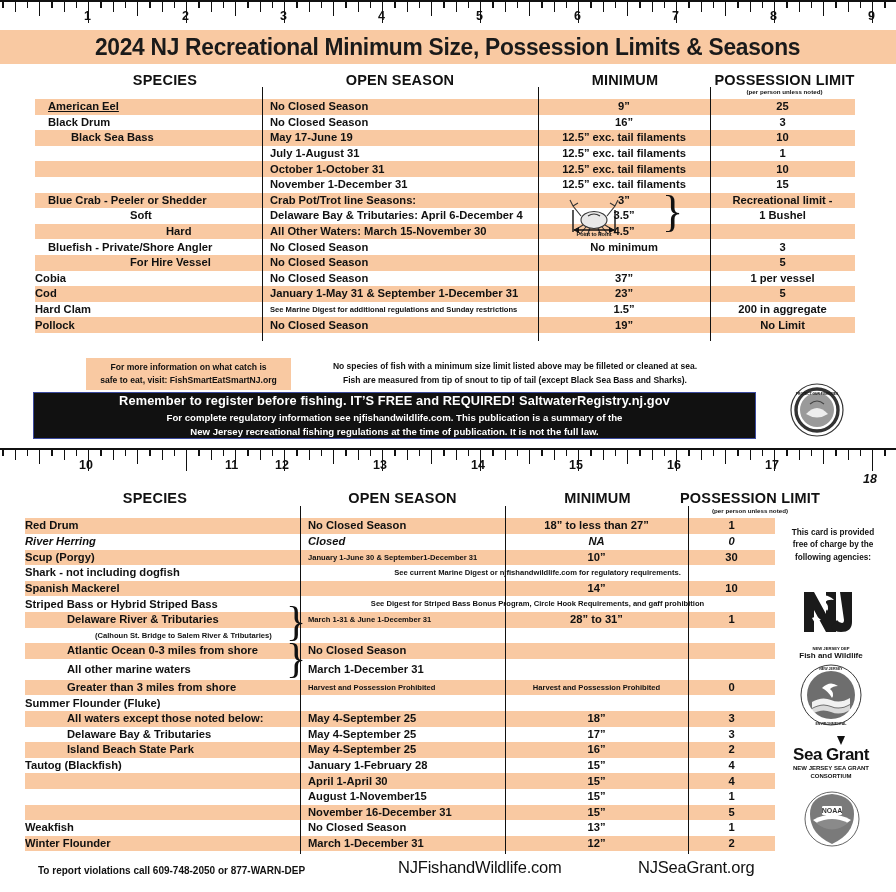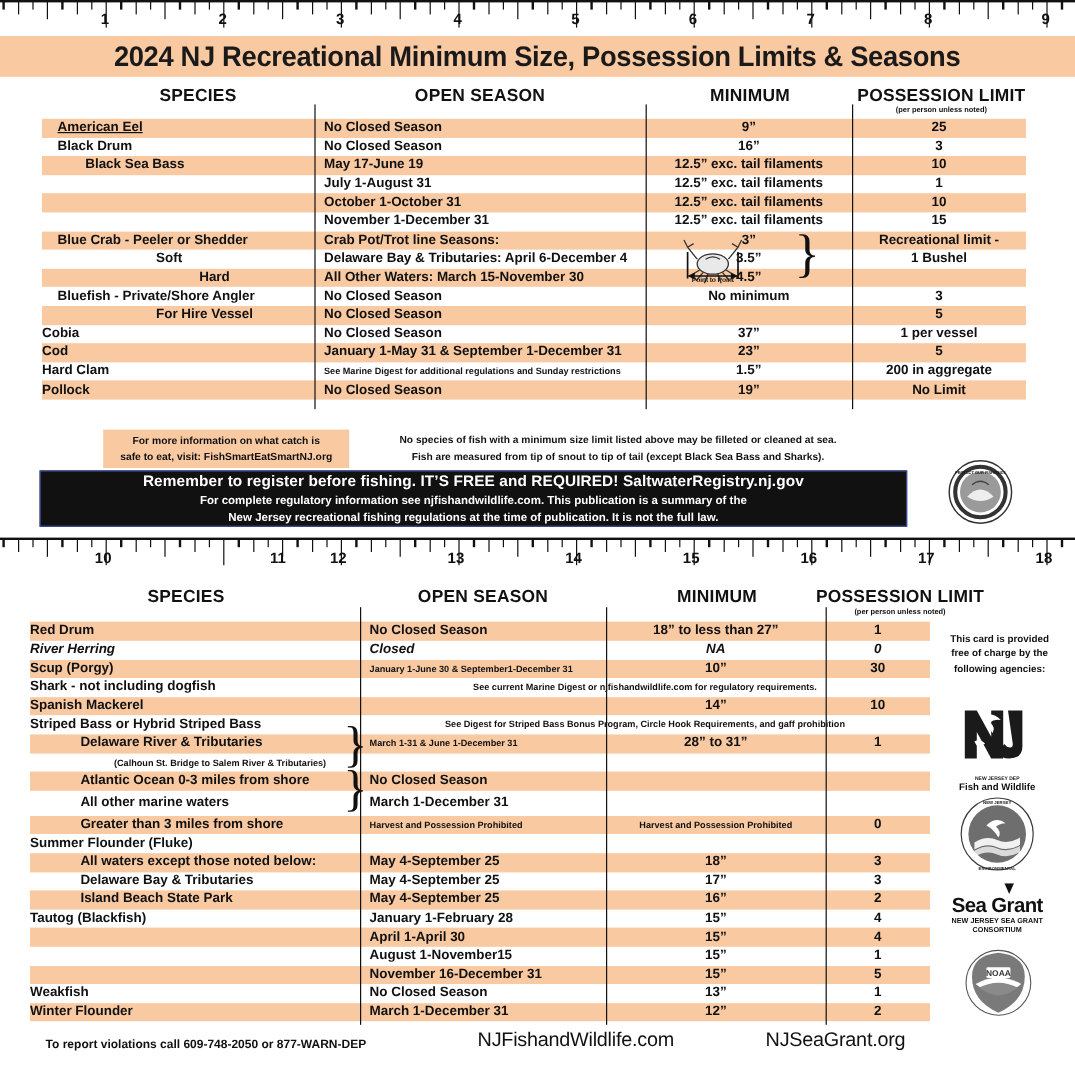--- a/index.html
+++ b/index.html
@@ -412,21 +412,21 @@
       <div class="tick" style="height: 22px; left: 872px; top: 1px;"></div>
       <div class="tick" style="height: 7px; left: 884.25px; top: 1px;"></div>
       <div class="num" style="left: 79px; top: 10px;">10</div>
       <div class="num" style="left: 177px; top: 10px; margin-left: 48px;">11</div>
       <div class="num" style="left: 275px; top: 10px;">12</div>
       <div class="num" style="left: 373px; top: 10px;">13</div>
       <div class="num" style="left: 471px; top: 10px;">14</div>
       <div class="num" style="left: 569px; top: 10px;">15</div>
       <div class="num" style="left: 667px; top: 10px;">16</div>
       <div class="num" style="left: 765px; top: 10px;">17</div>
-      <div class="num" style="left: 863px; top: 10px;">18</div>
+      <div class="num" style="left: 863px; top: 24px; font-style: italic;">18</div>
       <div class="baseline"></div>
     </div>
 
   <div class="hdr" style="left:80px; top:490px; width:150px;">SPECIES</div>
   <div class="hdr" style="left:305px; top:490px; width:195px;">OPEN SEASON</div>
   <div class="hdr" style="left:515px; top:490px; width:165px;">MINIMUM</div>
   <div class="hdr" style="left:660px; top:490px; width:180px;">POSSESSION LIMIT</div>
   <div class="hdr sub" style="left:660px; top:507px; width:180px;">(per person unless noted)</div>
 
   <div class="tbl" id="tbl-bottom" style="left:25px; top:518px; width:750px;">

